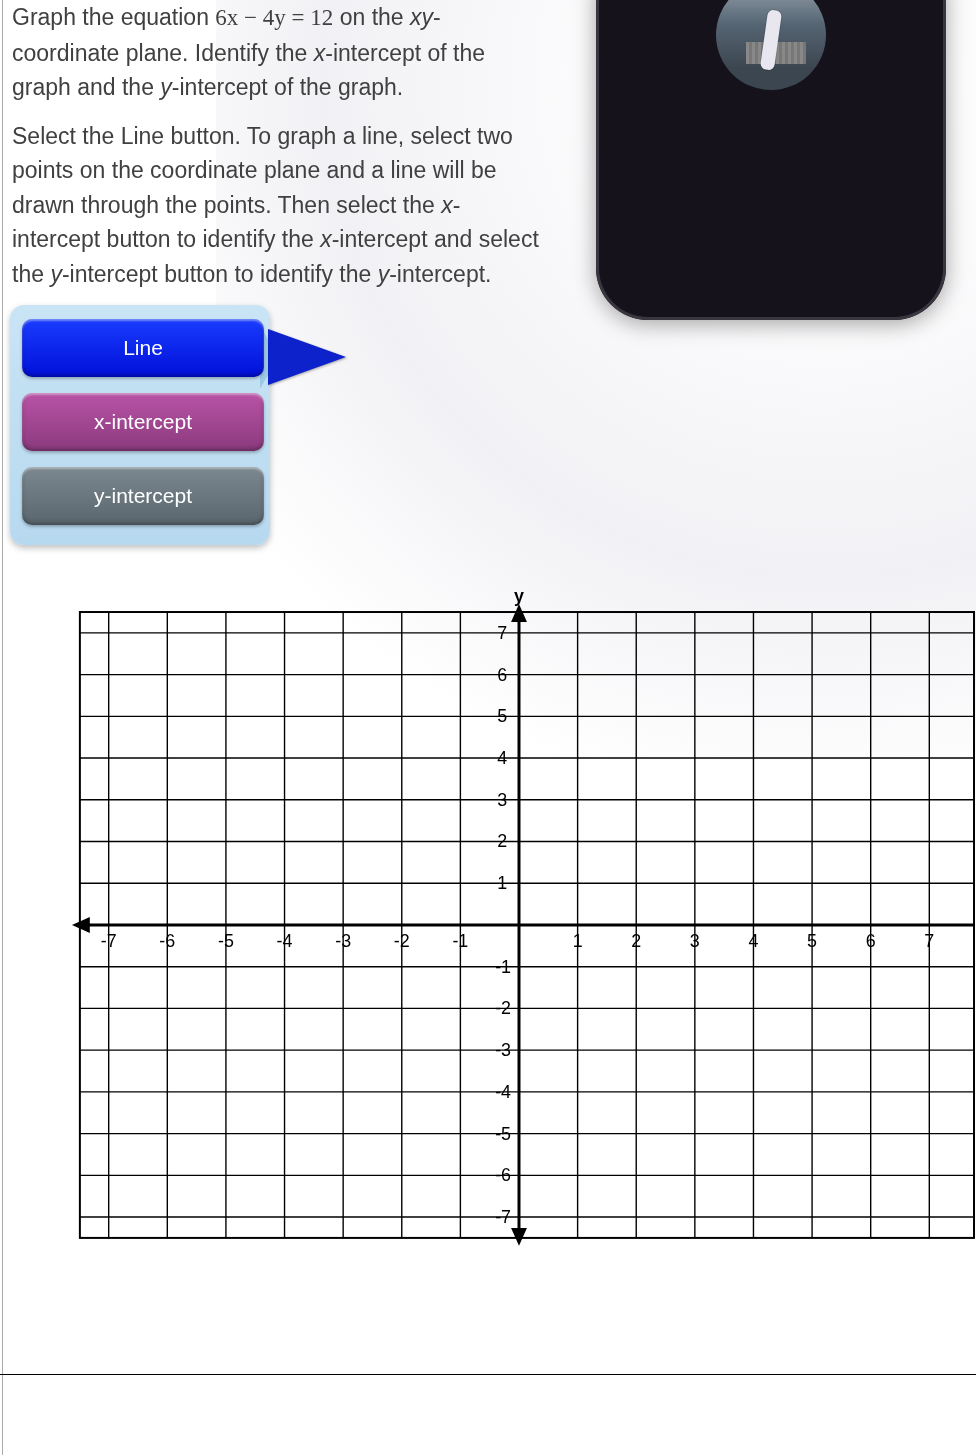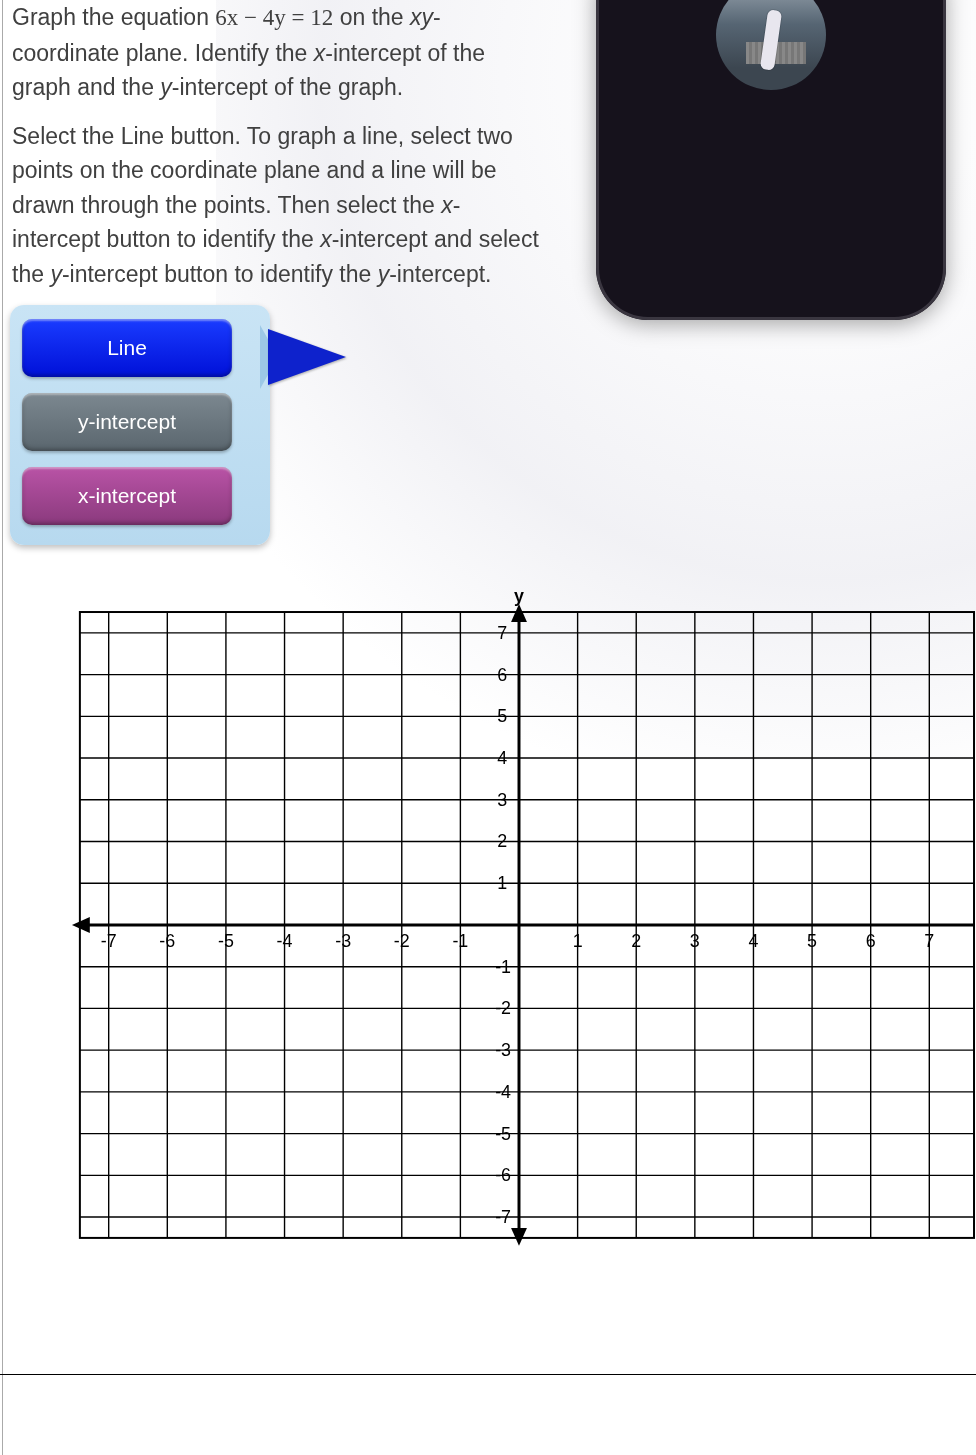--- a/index.html
+++ b/index.html
@@ -12,21 +12,21 @@
 .math { font-family: "Times New Roman", serif; }
 
 .radial-glow { position:absolute; top:0; right:0; width:760px; height:760px; background:radial-gradient(circle at 80% 10%, rgba(255,255,255,0) 0%, rgba(220,220,230,0.15) 30%, rgba(200,200,215,0.25) 55%, rgba(255,255,255,0) 80%); pointer-events:none; z-index:0; }
 
 .phone { position:absolute; top:-20px; right:30px; width:350px; height:340px; background:#16121c; border-radius:0 0 52px 52px; box-shadow:inset 0 0 0 3px #3a3640, 0 4px 22px rgba(0,0,0,0.35); z-index:2; }
 .avatar { position:absolute; top:0; left:50%; transform:translateX(-50%); width:110px; height:110px; border-radius:50%; background: linear-gradient(180deg,#9aa6b0 0%,#566573 40%,#3c4650 80%); overflow:hidden; }
 .avatar::after{ content:""; position:absolute; left:48px; top:30px; width:14px; height:60px; background:#e8e6ee; border-radius:6px; transform:rotate(8deg); box-shadow: 0 0 0 1px rgba(0,0,0,.1);}
 .avatar::before{ content:""; position:absolute; left:30px; top:62px; width:60px; height:22px; background:repeating-linear-gradient(90deg,#888 0 3px,#777 3px 6px); }
 
 .tool-panel { position:relative; margin:12px 0 0 10px; width:260px; height:240px; background:linear-gradient(#c9e4f5,#b7d9ef); border-radius:14px; padding:14px 12px; box-shadow:0 3px 6px rgba(0,0,0,.25); z-index:3; }
-.tool-btn { width:210px; height:58px; border-radius:10px; display:flex; align-items:center; justify-content:center; color:#fff; font-size:21px; margin-bottom:16px; box-shadow:inset 0 2px 2px rgba(255,255,255,.4), inset 0 -2px 4px rgba(0,0,0,.3), 0 2px 3px rgba(0,0,0,.25); cursor:pointer; position:relative; }
+.tool-btn { width:242px; height:58px; border-radius:10px; display:flex; align-items:center; justify-content:center; color:#fff; font-size:21px; margin-bottom:16px; box-shadow:inset 0 2px 2px rgba(255,255,255,.4), inset 0 -2px 4px rgba(0,0,0,.3), 0 2px 3px rgba(0,0,0,.25); cursor:pointer; position:relative; }
 .btn-line { background:linear-gradient(#1a3cff,#0010d8); }
 .btn-x { background:linear-gradient(#b953a6,#8a3a7d); }
 .btn-y { background:linear-gradient(#7c8890,#5a666e); }
 .arrow { position:absolute; left:258px; top:24px; width:0; height:0; border-top:28px solid transparent; border-bottom:28px solid transparent; border-left:78px solid #0e22cc; filter:drop-shadow(1px 1px 1px rgba(0,0,0,.3)); }
 .arrow-inner{ position:absolute; left:250px; top:20px; width:0;height:0;border-top:32px solid transparent;border-bottom:32px solid transparent;border-left:18px solid #9cc8e6;}
 
 .graph-wrap { position:absolute; left:62px; top:590px; width:914px; height:660px; }
 .graph-svg { width:100%; height:100%; }
 
 .footer-rule{ position:absolute; left:0; bottom:80px; width:100%; height:1px; background:#000;}
@@ -50,25 +50,25 @@
     <span>Select the Line button. To graph a line, select two points on the coordinate plane and a line will be drawn through the points. Then select the </span><span class="italic">x</span><span>-intercept button to identify the </span><span class="italic">x</span><span>-intercept and select the </span><span class="italic">y</span><span>-intercept button to identify the </span><span class="italic">y</span><span>-intercept.</span>
   </p>
 </div>
 
 <div class="tool-panel">
   <div class="arrow-inner"></div>
   <div class="arrow"></div>
   <div class="tool-btn btn-line">
       <span>Line</span>
     </div>
+  <div class="tool-btn btn-x">
+      <span>x-intercept</span>
+    </div>
   <div class="tool-btn btn-y">
       <span>y-intercept</span>
-    </div>
-  <div class="tool-btn btn-x">
-      <span>x-intercept</span>
     </div>
 </div>
 
 <div class="graph-wrap">
 <svg class="graph-svg" viewBox="0 0 920 660">
   <defs>
     <marker id="arrowU" markerWidth="14" markerHeight="14" refX="7" refY="3" orient="auto">
           <path d="M0,0 L14,3 L0,6 L3,3 Z" transform="rotate(90 7 3)" fill="#000"></path>
         </marker>
   </defs>

